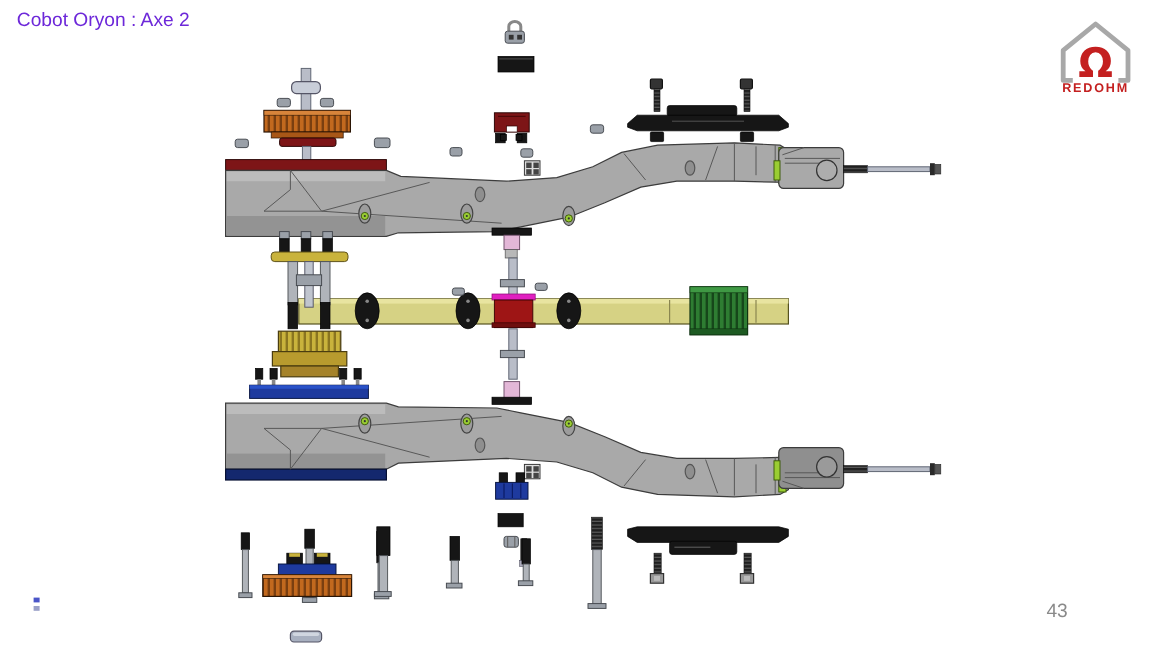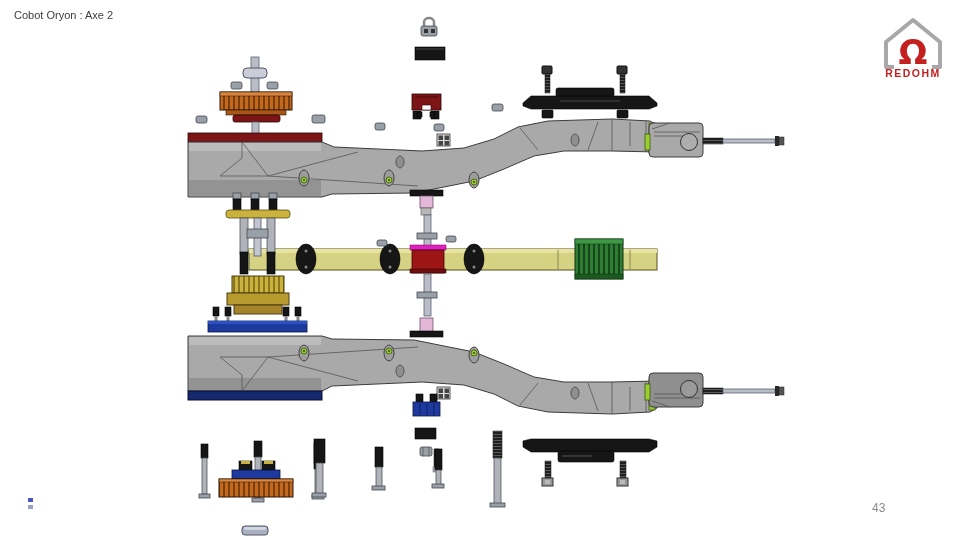--- a/index.html
+++ b/index.html
@@ -6,22 +6,22 @@
     --housing-gray:#a9a9a9; --copper-gear:#c2691e; --copper-stripe:#7a3f10;
     --brass-gear:#c9b33c; --beam-khaki:#d6d284; --pinion-green:#2e7d32;
     --accent-lime:#9acd32; --plate-blue:#1e3a9e; --band-red:#7d1517;
     --hub-red:#9e1515; --ring-magenta:#e020c0; --bushing-pink:#e3b7d7;
     --shaft-gray:#b9bdc8; --part-black:#161616; --logo-red:#c42020;
     --logo-gray:#a8a8a8; --page-number-gray:#8a8a8a;
   }
   html,body{margin:0;padding:0}
   body{width:960px;height:540px;background:#fff;position:relative;overflow:hidden;
        font-family:"Liberation Sans",sans-serif}
-  .slide-title{position:absolute;left:14px;top:9px;font-size:11px;color:#404040}
-  .page-number{position:absolute;left:872px;top:501px;font-size:12px;color:var(--page-number-gray)}
+  .slide-title{position:absolute;left:14px;top:9px;font-size:16px;color:#6d28d9}
+  .page-number{position:absolute;left:872px;top:501px;font-size:16px;color:var(--page-number-gray)}
   svg.scene{position:absolute;left:0;top:0}
   
   .metal{fill:var(--housing-gray);stroke:#3c3c3c;stroke-width:1}
   .metal2{fill:#8f8f8f;stroke:#3c3c3c;stroke-width:1}
   .blk{fill:var(--part-black);stroke:#000;stroke-width:.6}
   .redband{fill:var(--band-red);stroke:#2a0505;stroke-width:.8}
   .brass{fill:var(--brass-gear);stroke:#5a4d15;stroke-width:.8}
   .khaki{fill:var(--beam-khaki);stroke:#55521f;stroke-width:1}
   .lime{fill:var(--accent-lime);stroke:#3c5a08;stroke-width:.8}
   .blue{fill:var(--plate-blue);stroke:#081540;stroke-width:.8}

